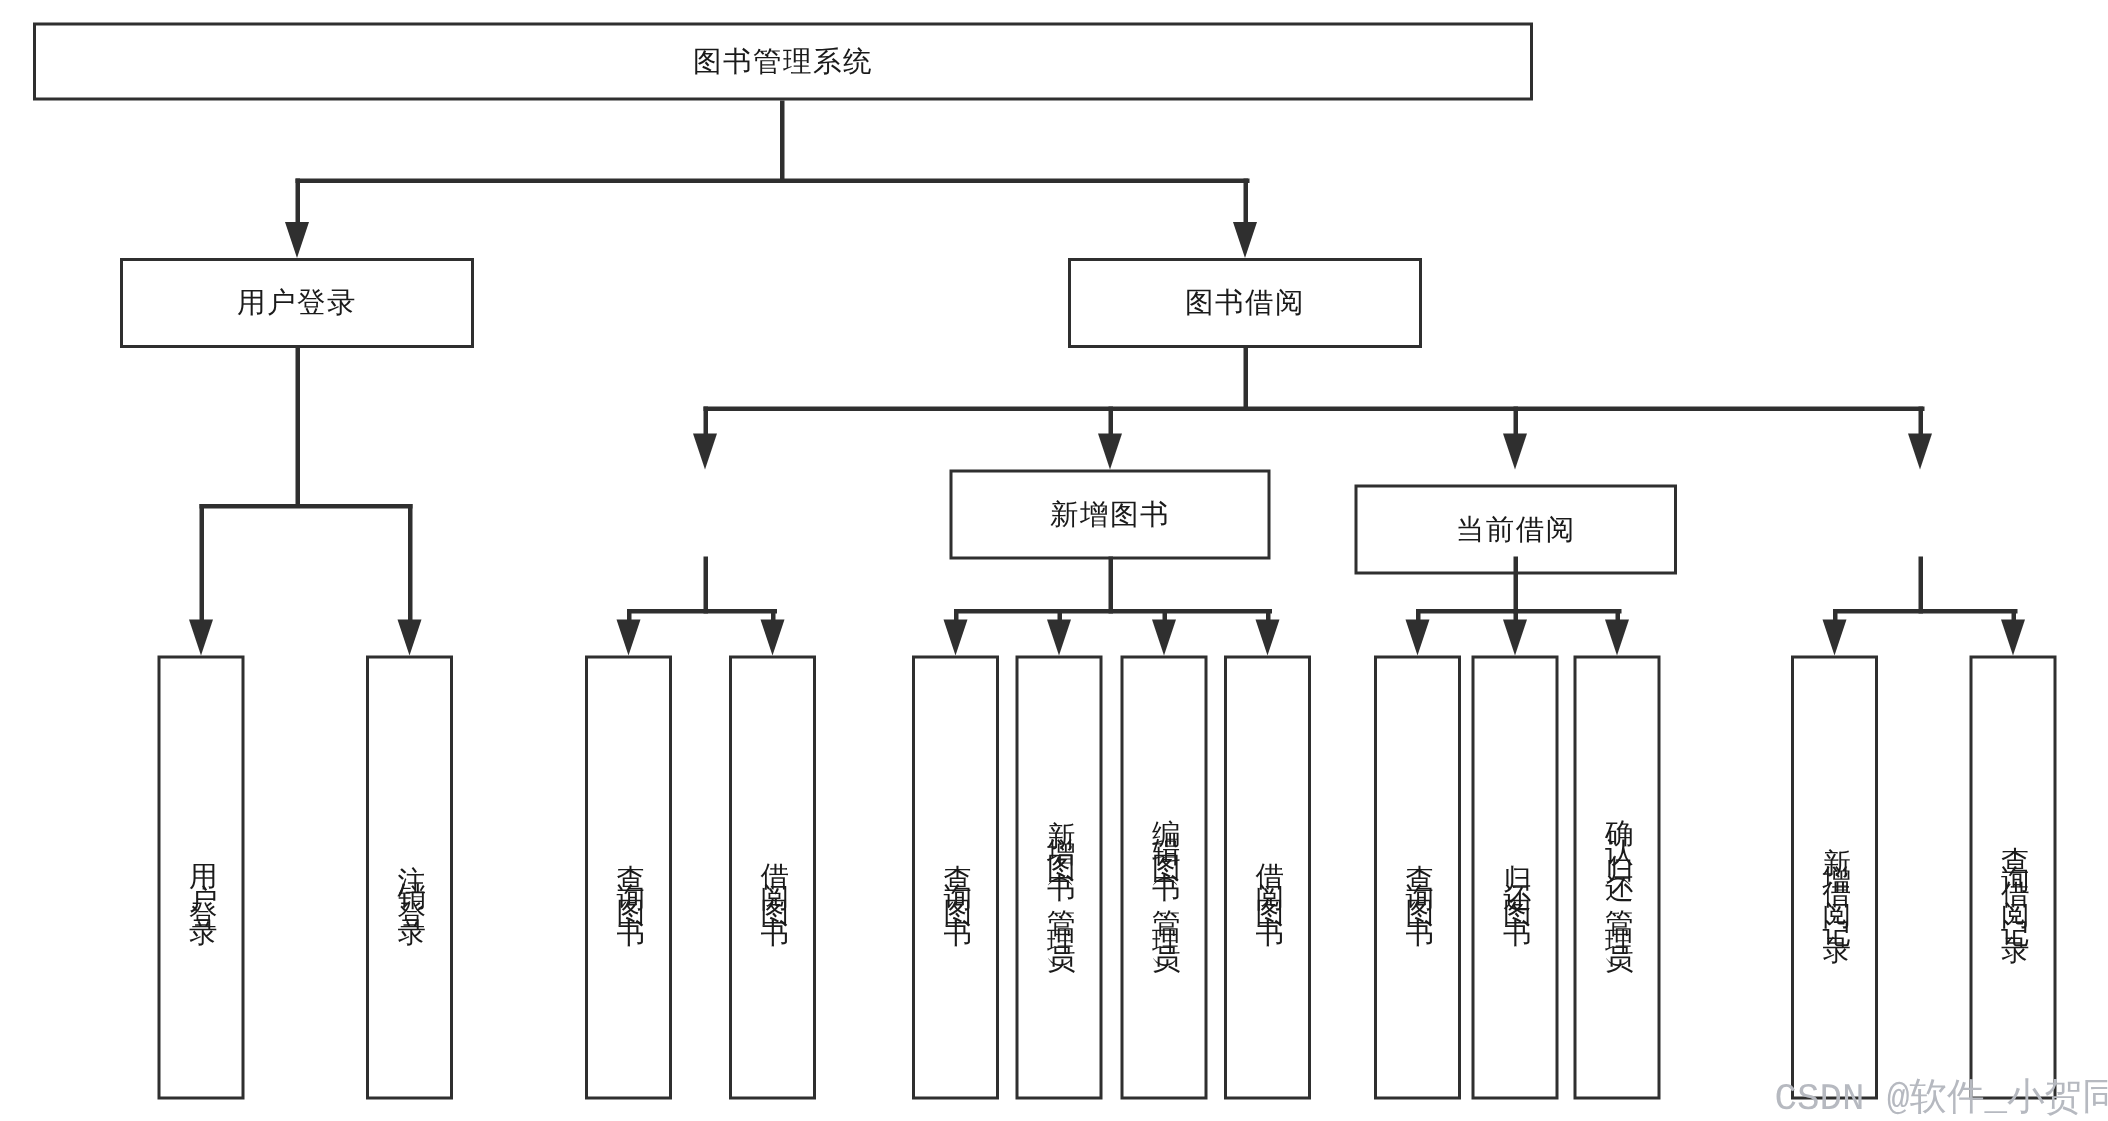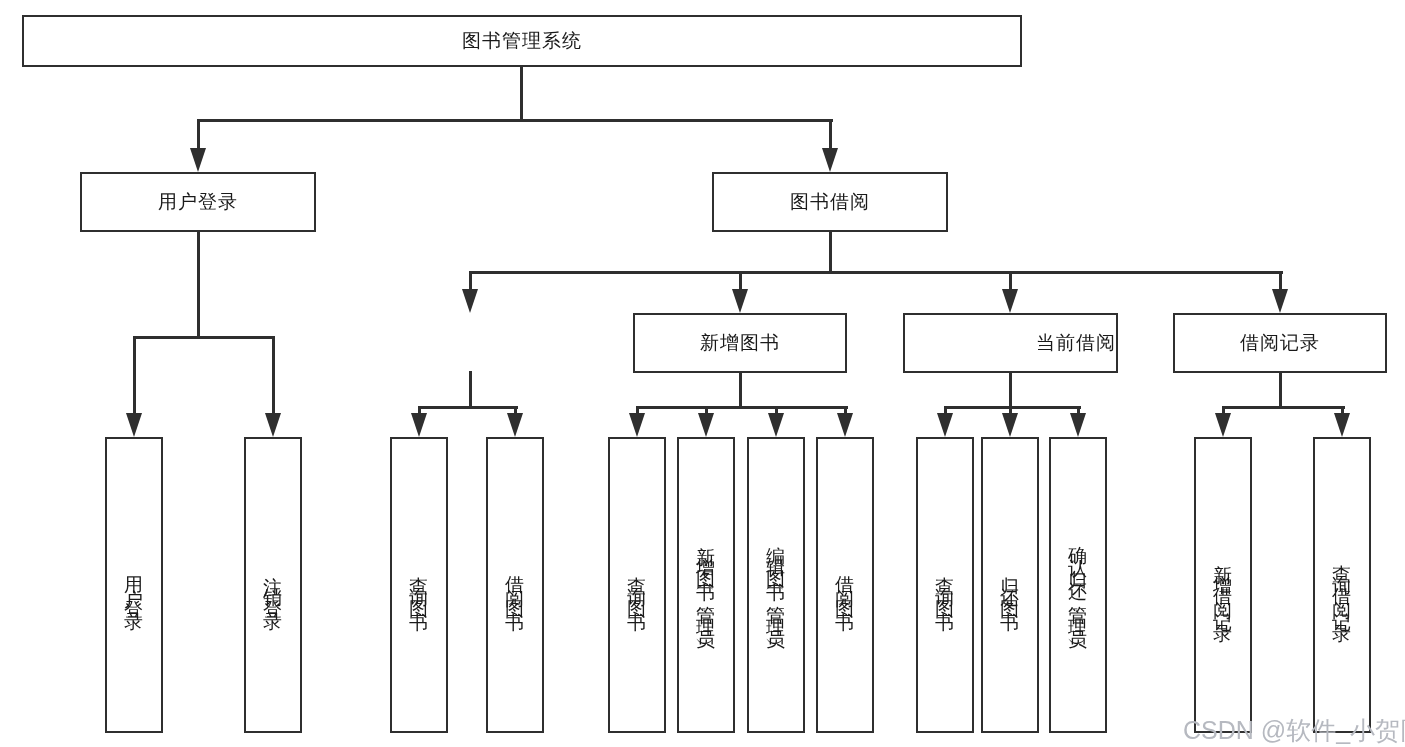--- a/index.html
+++ b/index.html
@@ -6,21 +6,21 @@
     --line:#2f2f2f;
     --text:#1a1a1a;
     --wm:#b6b9c0;
     --bg:#ffffff;
   }
   html,body{margin:0;padding:0;background:var(--bg);}
   .canvas{
     position:relative;
     width:1405px;height:747px;
     background:var(--bg);
-    font-family:Liberation Sans, sans-serif;
+    font-family:Liberation Mono, monospace;
     overflow:hidden;
   }
   .node{
     position:absolute;
     box-sizing:border-box;
     border:2px solid var(--line);
     background:var(--bg);
     display:flex;align-items:center;justify-content:center;
     color:var(--text);
   }
@@ -65,27 +65,24 @@
 
   <div class="node" style="left:712px;top:172px;width:236px;height:60px;">
     <span class="hlabel">图书借阅</span>
   </div>
 
 
   <div class="node" style="left:633px;top:313px;width:214px;height:60px;">
     <span class="hlabel">新增图书</span>
   </div>
 
-  <div class="node" style="left:903px;top:313px;width:215px;height:60px;justify-content:flex-end;">
+  <div class="node" style="left:903px;top:323px;width:215px;height:60px;">
     <span class="hlabel">当前借阅</span>
   </div>
 
-  <div class="node" style="left:1173px;top:313px;width:214px;height:60px;">
-    <span class="hlabel">借阅记录</span>
-  </div>
 
   <div class="node leaf" style="left:105px;">
     <span class="vtext">用户登录</span>
   </div>
   <div class="node leaf" style="left:244px;">
     <span class="vtext">注销登录</span>
   </div>
 
   <div class="node leaf" style="left:390px;">
     <span class="vtext">查询图书</span>

